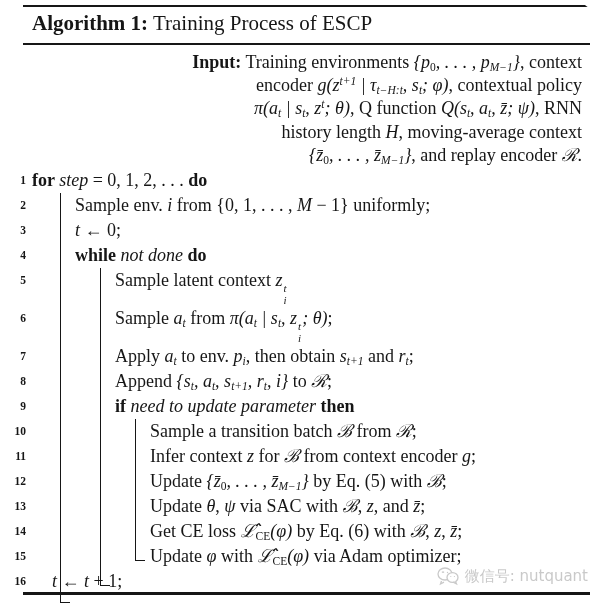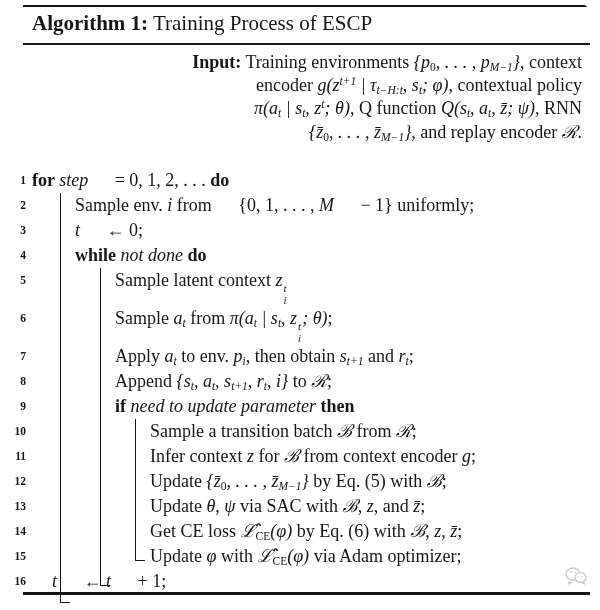--- a/index.html
+++ b/index.html
@@ -29,21 +29,21 @@
   .num { position:absolute; left:5px; width:21px; text-align:right;
          font-weight:700; font-size:11.5px; line-height:25px; top:0; }
   .guide { position:absolute; top:0; bottom:0; width:9px;
            border-left:1.6px solid #161616; }
   .guide.corner { bottom:auto; height:62%; border-bottom:1.6px solid #161616; }
 
   
   .b   { font-weight:700; }
   .i   { font-style:italic; }
   .m   { font-style:italic; }
-  .mr  { font-style:normal;margin-left:22px; }
+  .mr  { font-style:normal; }
   .sub  { font-size:11.5px; font-style:italic; vertical-align:-3px; line-height:1; }
   .subr { font-size:11.5px; font-style:normal; vertical-align:-3px; line-height:1; }
   .sup  { font-size:11.5px; font-style:italic; vertical-align:6px;  line-height:1; }
   .ss { display:inline-flex; flex-direction:column; font-size:11px;
         line-height:1.05; font-style:italic; vertical-align:-6px; margin:0 1px; }
   .ss span { display:block; }
 
   .watermark { position:absolute; top:566px; right:12px; display:flex;
                align-items:center; gap:5px; color:#c9c9c9;
                font-family:"DejaVu Sans","Liberation Sans",sans-serif;
@@ -59,20 +59,21 @@
   <div class="title-row">
     <span class="lab">Algorithm 1:</span><span> Training Process of ESCP</span>
   </div>
 
   <div class="rule" id="rule-mid"></div>
 
   <div id="input-block">
       <div class="input-line"><span class="input-label">Input:</span> <span class="r">Training environments </span><span class="m">{p</span><span class="subr">0</span><span class="m">, . . . , p</span><span class="sub">M−1</span><span class="m">}</span><span class="r">, context</span></div>
       <div class="input-line cont"><span class="r">encoder </span><span class="m">g(z</span><span class="sup">t+1</span><span class="m"> | τ</span><span class="sub">t−H:t</span><span class="m">, s</span><span class="sub">t</span><span class="m">; φ)</span><span class="r">, contextual policy</span></div>
       <div class="input-line cont"><span class="m">π(a</span><span class="sub">t</span><span class="m"> | s</span><span class="sub">t</span><span class="m">, z</span><span class="sup">t</span><span class="m">; θ)</span><span class="r">, Q function </span><span class="m">Q(s</span><span class="sub">t</span><span class="m">, a</span><span class="sub">t</span><span class="m">, z̄; ψ)</span><span class="r">, RNN</span></div>
+      <div class="input-line cont"><span class="r">history length </span><span class="m">H</span><span class="r">, moving-average context</span></div>
       <div class="input-line cont"><span class="m">{z̄</span><span class="subr">0</span><span class="m">, . . . , z̄</span><span class="sub">M−1</span><span class="m">}</span><span class="r">, and replay encoder </span><span class="m">ℛ</span><span class="r">.</span></div>
     </div>
 
   <div id="algo-body">
       <div class="algo-row" style="padding-left: 32px;"><span class="num">1</span><span class="b">for </span><span class="i">step</span><span class="mr"> = 0, 1, 2, . . . </span><span class="b">do</span></div>
       <div class="algo-row" style="padding-left: 75px;"><span class="num">2</span><div class="guide" style="left: 60px;"></div><span class="r">Sample env. </span><span class="m">i</span><span class="r"> from </span><span class="mr">{0, 1, . . . , </span><span class="m">M</span><span class="mr"> − 1}</span><span class="r"> uniformly;</span></div>
       <div class="algo-row" style="padding-left: 75px;"><span class="num">3</span><div class="guide" style="left: 60px;"></div><span class="m">t</span><span class="mr"> ← 0</span><span class="r">;</span></div>
       <div class="algo-row" style="padding-left: 75px;"><span class="num">4</span><div class="guide" style="left: 60px;"></div><span class="b">while </span><span class="i">not done</span><span class="b"> do</span></div>
       <div class="algo-row" style="padding-left: 115px;"><span class="num">5</span><div class="guide" style="left: 60px;"></div><div class="guide" style="left: 100px;"></div><span class="r">Sample latent context </span><span class="m">z</span><span class="ss">
           <span>t</span>
@@ -103,16 +104,17 @@
         <ellipse cx="9" cy="8" rx="7" ry="6"></ellipse>
         <path d="M5.5 15 L4.5 18 L8 16.2" fill="#ffffff" stroke="#c9c9c9"></path>
         <ellipse cx="16.5" cy="11.5" rx="5.5" ry="4.8" fill="#ffffff"></ellipse>
         <path d="M19.5 15.4 L20.5 17.8 L17.2 16.2" fill="#ffffff" stroke="#c9c9c9"></path>
         <path d="M6 6.5 q1 -1 2 0"></path>
         <circle cx="11.5" cy="6.5" r="0.7" fill="#c9c9c9" stroke="none"></circle>
         <circle cx="14.8" cy="10.5" r="0.6" fill="#c9c9c9" stroke="none"></circle>
         <circle cx="18.4" cy="10.5" r="0.6" fill="#c9c9c9" stroke="none"></circle>
       </svg>
     </span>
+    <span>微信号: nutquant</span>
   </div>
 
   <div class="rule" id="rule-bottom"></div>
 </div>
 
 </body></html>

